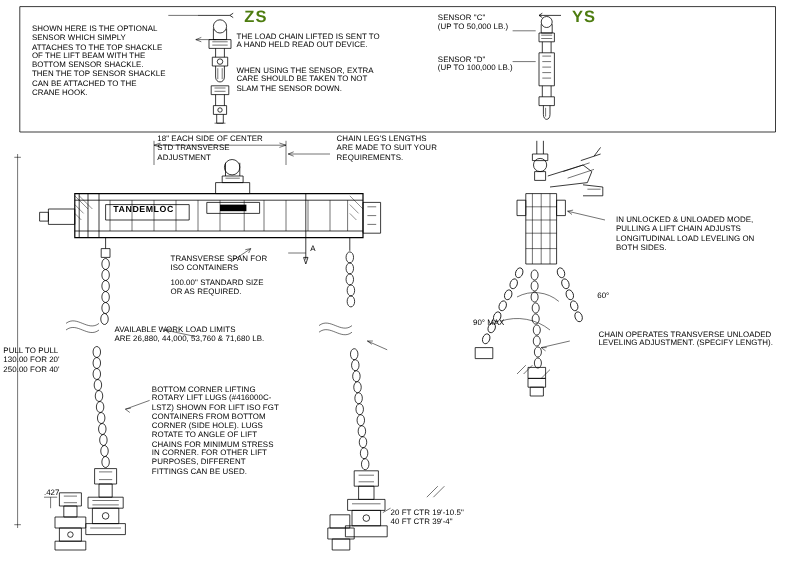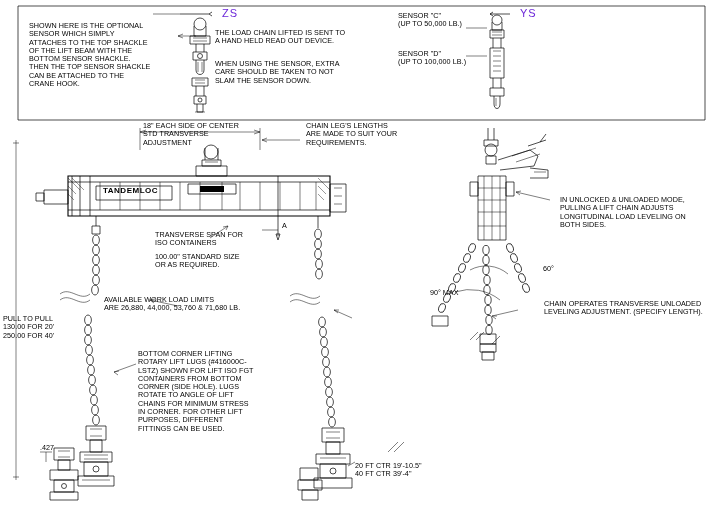--- a/index.html
+++ b/index.html
@@ -2,21 +2,21 @@
 <html><head>
 <meta charset="utf-8">
 <style>
   html,body{margin:0;padding:0;background:#ffffff;}
   body{width:725px;height:511px;position:relative;overflow:hidden;
        font-family:"Liberation Sans", sans-serif;color:#000;}
   #stage{position:absolute;left:0;top:0;width:725px;height:511px;}
   .ann{position:absolute;font-size:7.2px;line-height:8.3px;letter-spacing:0.05px;
        white-space:pre-wrap;color:#000;}
   .lbl{position:absolute;font-size:7.2px;line-height:8.3px;color:#000;white-space:pre;}
-  .big{position:absolute;font-size:11px;font-weight:normal;letter-spacing:1px;color:#6d28d9;}
+  .big{position:absolute;font-size:15px;font-weight:bold;letter-spacing:1px;color:#4d7c0f;}
   svg{position:absolute;left:0;top:0;overflow:visible;}
   .st{stroke:#000;fill:none;stroke-width:0.7;}
   .stt{stroke:#000;fill:none;stroke-width:0.5;}
   .stb{stroke:#000;fill:none;stroke-width:1.1;}
   .fillk{fill:#000;stroke:none;}
   .hatch{fill:none;stroke:#000;stroke-width:0.4;}
 </style>
 </head>
 <body>
 

